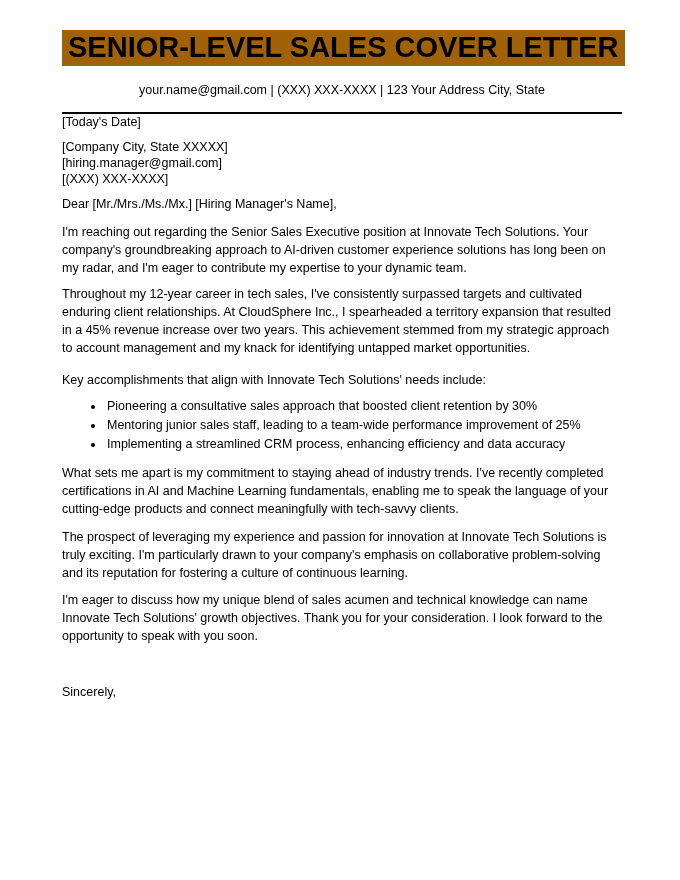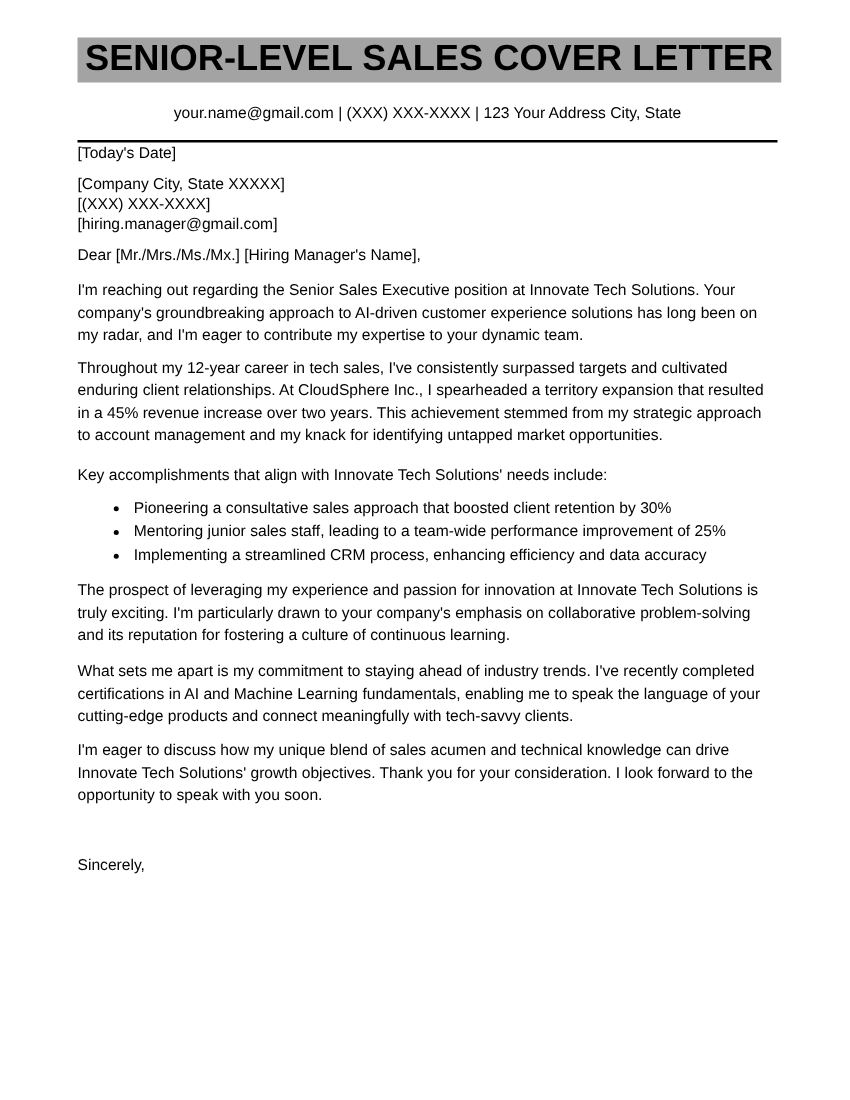--- a/index.html
+++ b/index.html
@@ -19,21 +19,21 @@
   .doc-header { text-align: center; }
   .title-line {
     font-size: 29px;
     font-weight: bold;
     line-height: 33px;
     letter-spacing: 0px;
     white-space: nowrap;
   }
   .title-highlight {
     display: inline-block;
-    background: #a3a3a3;
+    background: #a16207;
     padding: 1px 6px 2px 6px;
   }
   .contact-line {
     margin-top: 17px;
     font-size: 12.5px;
     line-height: 15px;
   }
   .header-divider {
     border: none;
     border-top: 2px solid #000000;
@@ -74,41 +74,41 @@
     <div class="contact-line">your.name@gmail.com | (XXX) XXX-XXXX | 123 Your Address City, State</div>
     <hr class="header-divider">
   </div>
 
   <div class="body-copy">
 
     <div class="date-line">[Today's Date]</div>
 
     <div class="recipient-block">
       <div>[Company City, State XXXXX]</div>
+      <div>[hiring.manager@gmail.com]</div>
       <div>[(XXX) XXX-XXXX]</div>
-      <div>[hiring.manager@gmail.com]</div>
     </div>
 
     <div class="salutation">Dear [Mr./Mrs./Ms./Mx.] [Hiring Manager's Name],</div>
 
     <p class="para p-intro-1">I'm reaching out regarding the Senior Sales Executive position at Innovate Tech Solutions. Your company's groundbreaking approach to AI-driven customer experience solutions has long been on my radar, and I'm eager to contribute my expertise to your dynamic team.</p>
 
     <p class="para p-intro-2">Throughout my 12-year career in tech sales, I've consistently surpassed targets and cultivated enduring client relationships. At CloudSphere Inc., I spearheaded a territory expansion that resulted in a 45% revenue increase over two years. This achievement stemmed from my strategic approach to account management and my knack for identifying untapped market opportunities.</p>
 
     <div class="accomplishments-heading">Key accomplishments that align with Innovate Tech Solutions' needs include:</div>
 
     <ul class="accomplishments-list">
       <li>Pioneering a consultative sales approach that boosted client retention by 30%</li>
       <li>Mentoring junior sales staff, leading to a team-wide performance improvement of 25%</li>
       <li>Implementing a streamlined CRM process, enhancing efficiency and data accuracy</li>
     </ul>
 
+    <p class="para p-close-1">What sets me apart is my commitment to staying ahead of industry trends. I've recently completed certifications in AI and Machine Learning fundamentals, enabling me to speak the language of your cutting-edge products and connect meaningfully with tech-savvy clients.</p>
+
     <p class="para p-close-2">The prospect of leveraging my experience and passion for innovation at Innovate Tech Solutions is truly exciting. I'm particularly drawn to your company's emphasis on collaborative problem-solving and its reputation for fostering a culture of continuous learning.</p>
 
-    <p class="para p-close-1">What sets me apart is my commitment to staying ahead of industry trends. I've recently completed certifications in AI and Machine Learning fundamentals, enabling me to speak the language of your cutting-edge products and connect meaningfully with tech-savvy clients.</p>
-
-    <p class="para p-close-3">I'm eager to discuss how my unique blend of sales acumen and technical knowledge can drive Innovate Tech Solutions' growth objectives. Thank you for your consideration. I look forward to the opportunity to speak with you soon.</p>
+    <p class="para p-close-3">I'm eager to discuss how my unique blend of sales acumen and technical knowledge can name Innovate Tech Solutions' growth objectives. Thank you for your consideration. I look forward to the opportunity to speak with you soon.</p>
 
     <div class="valediction">Sincerely,</div>
 
 
   </div>
 </div>
 
 </body></html>

